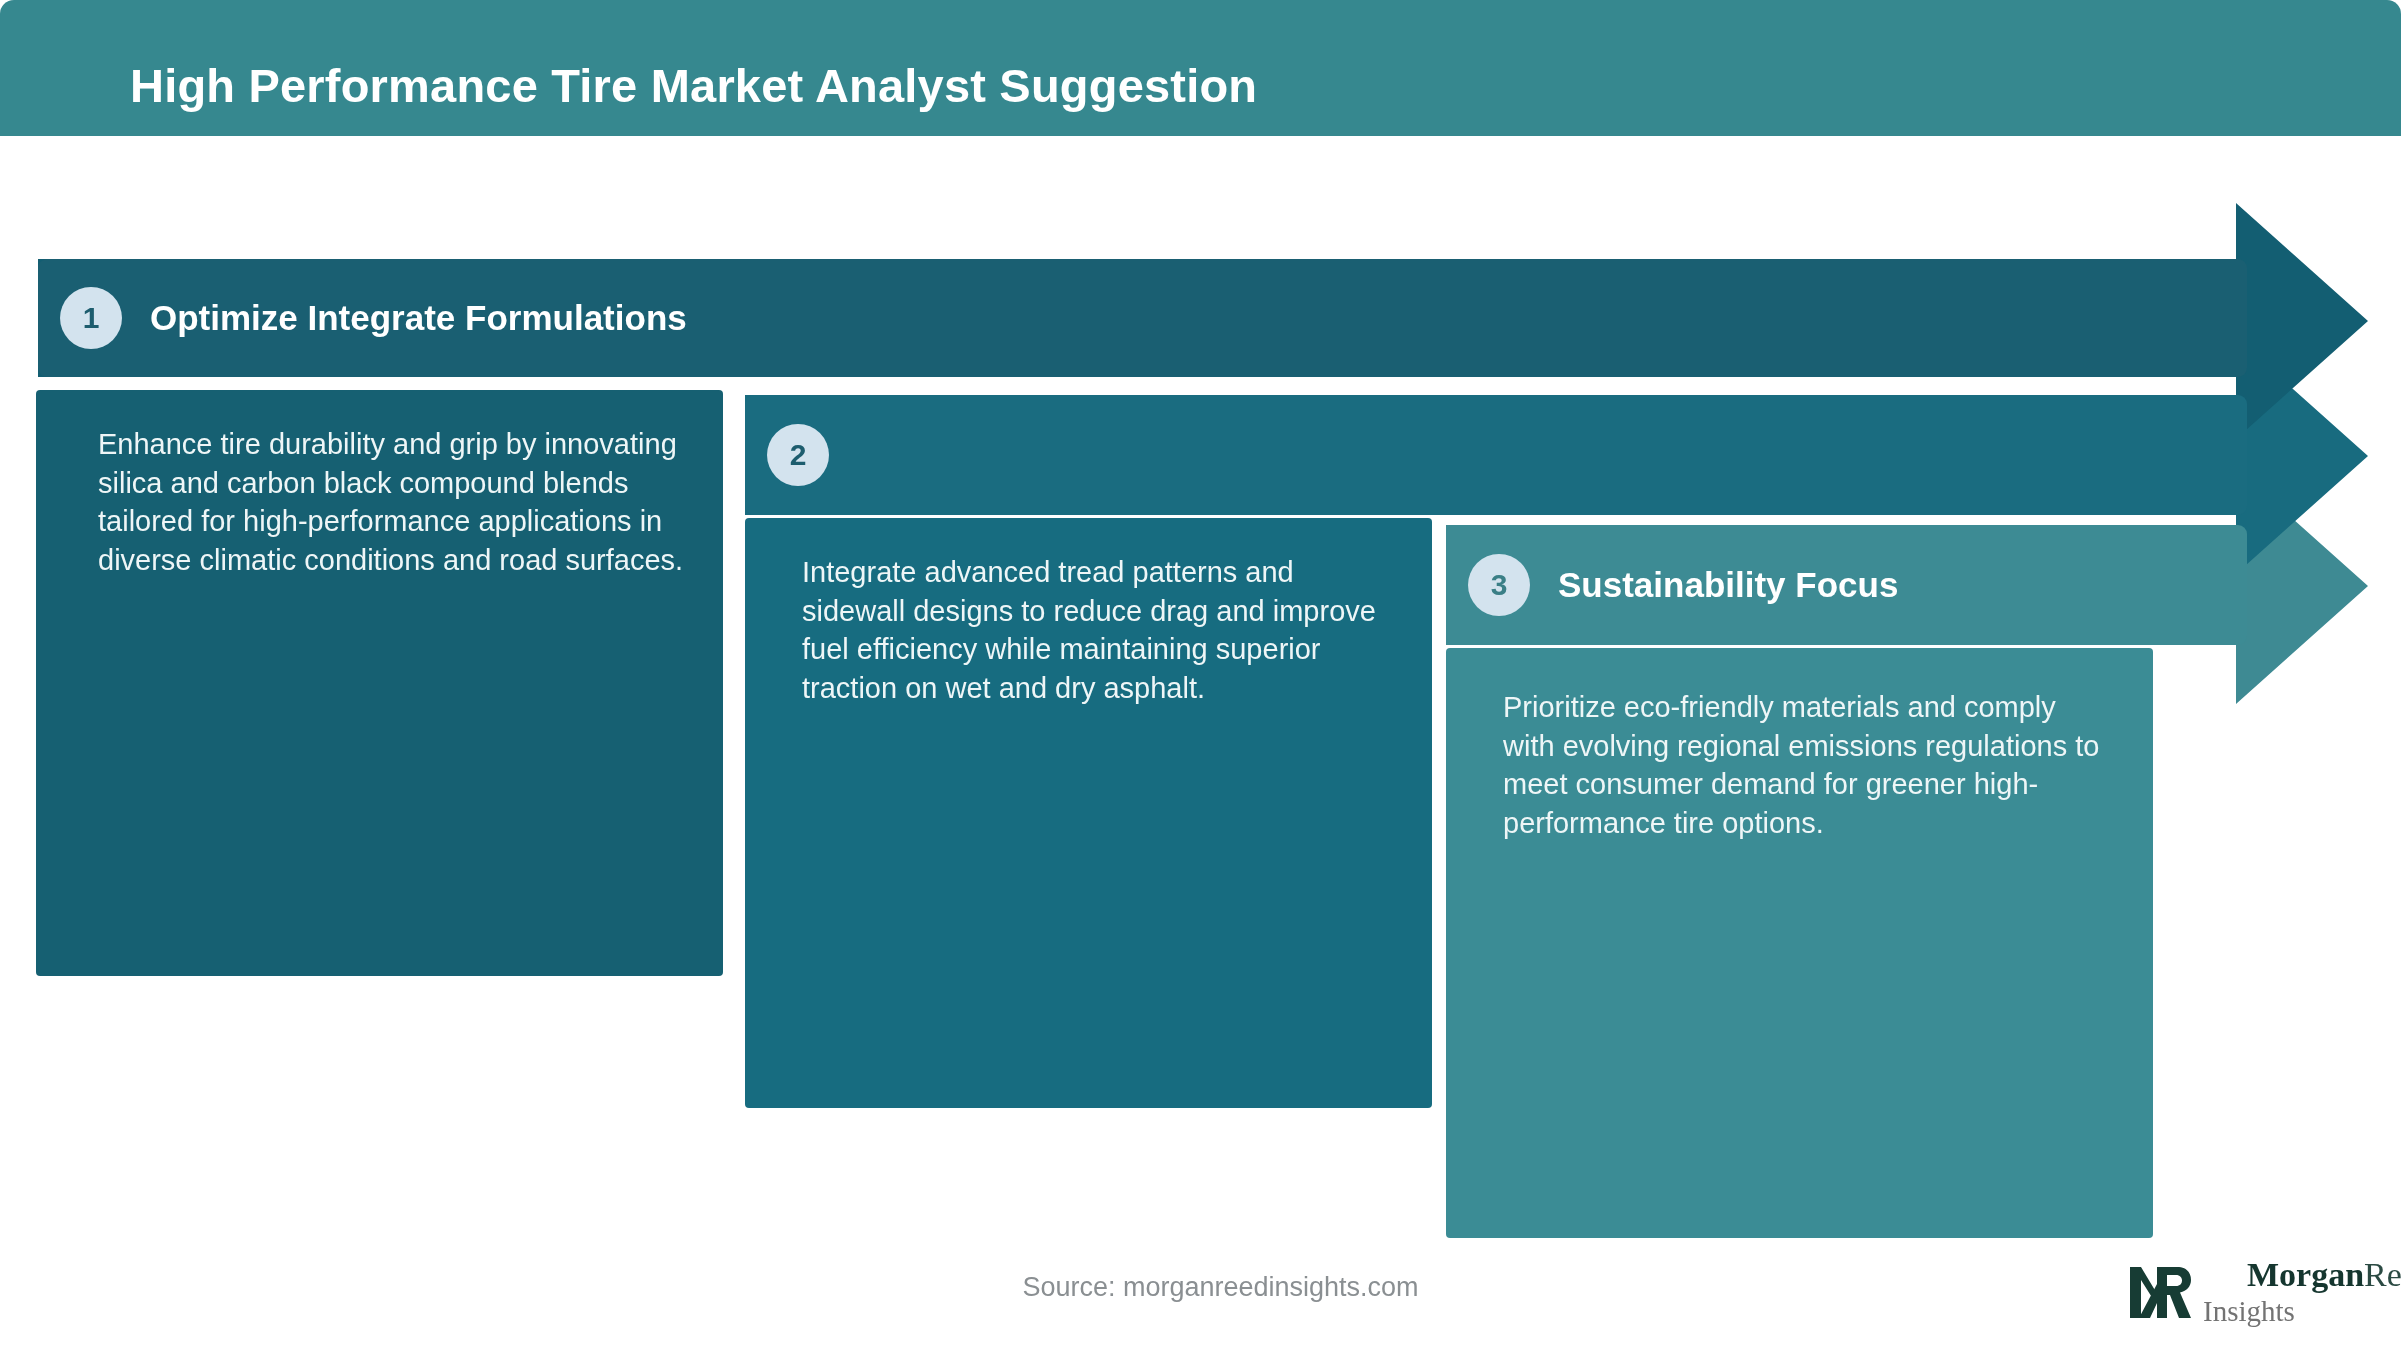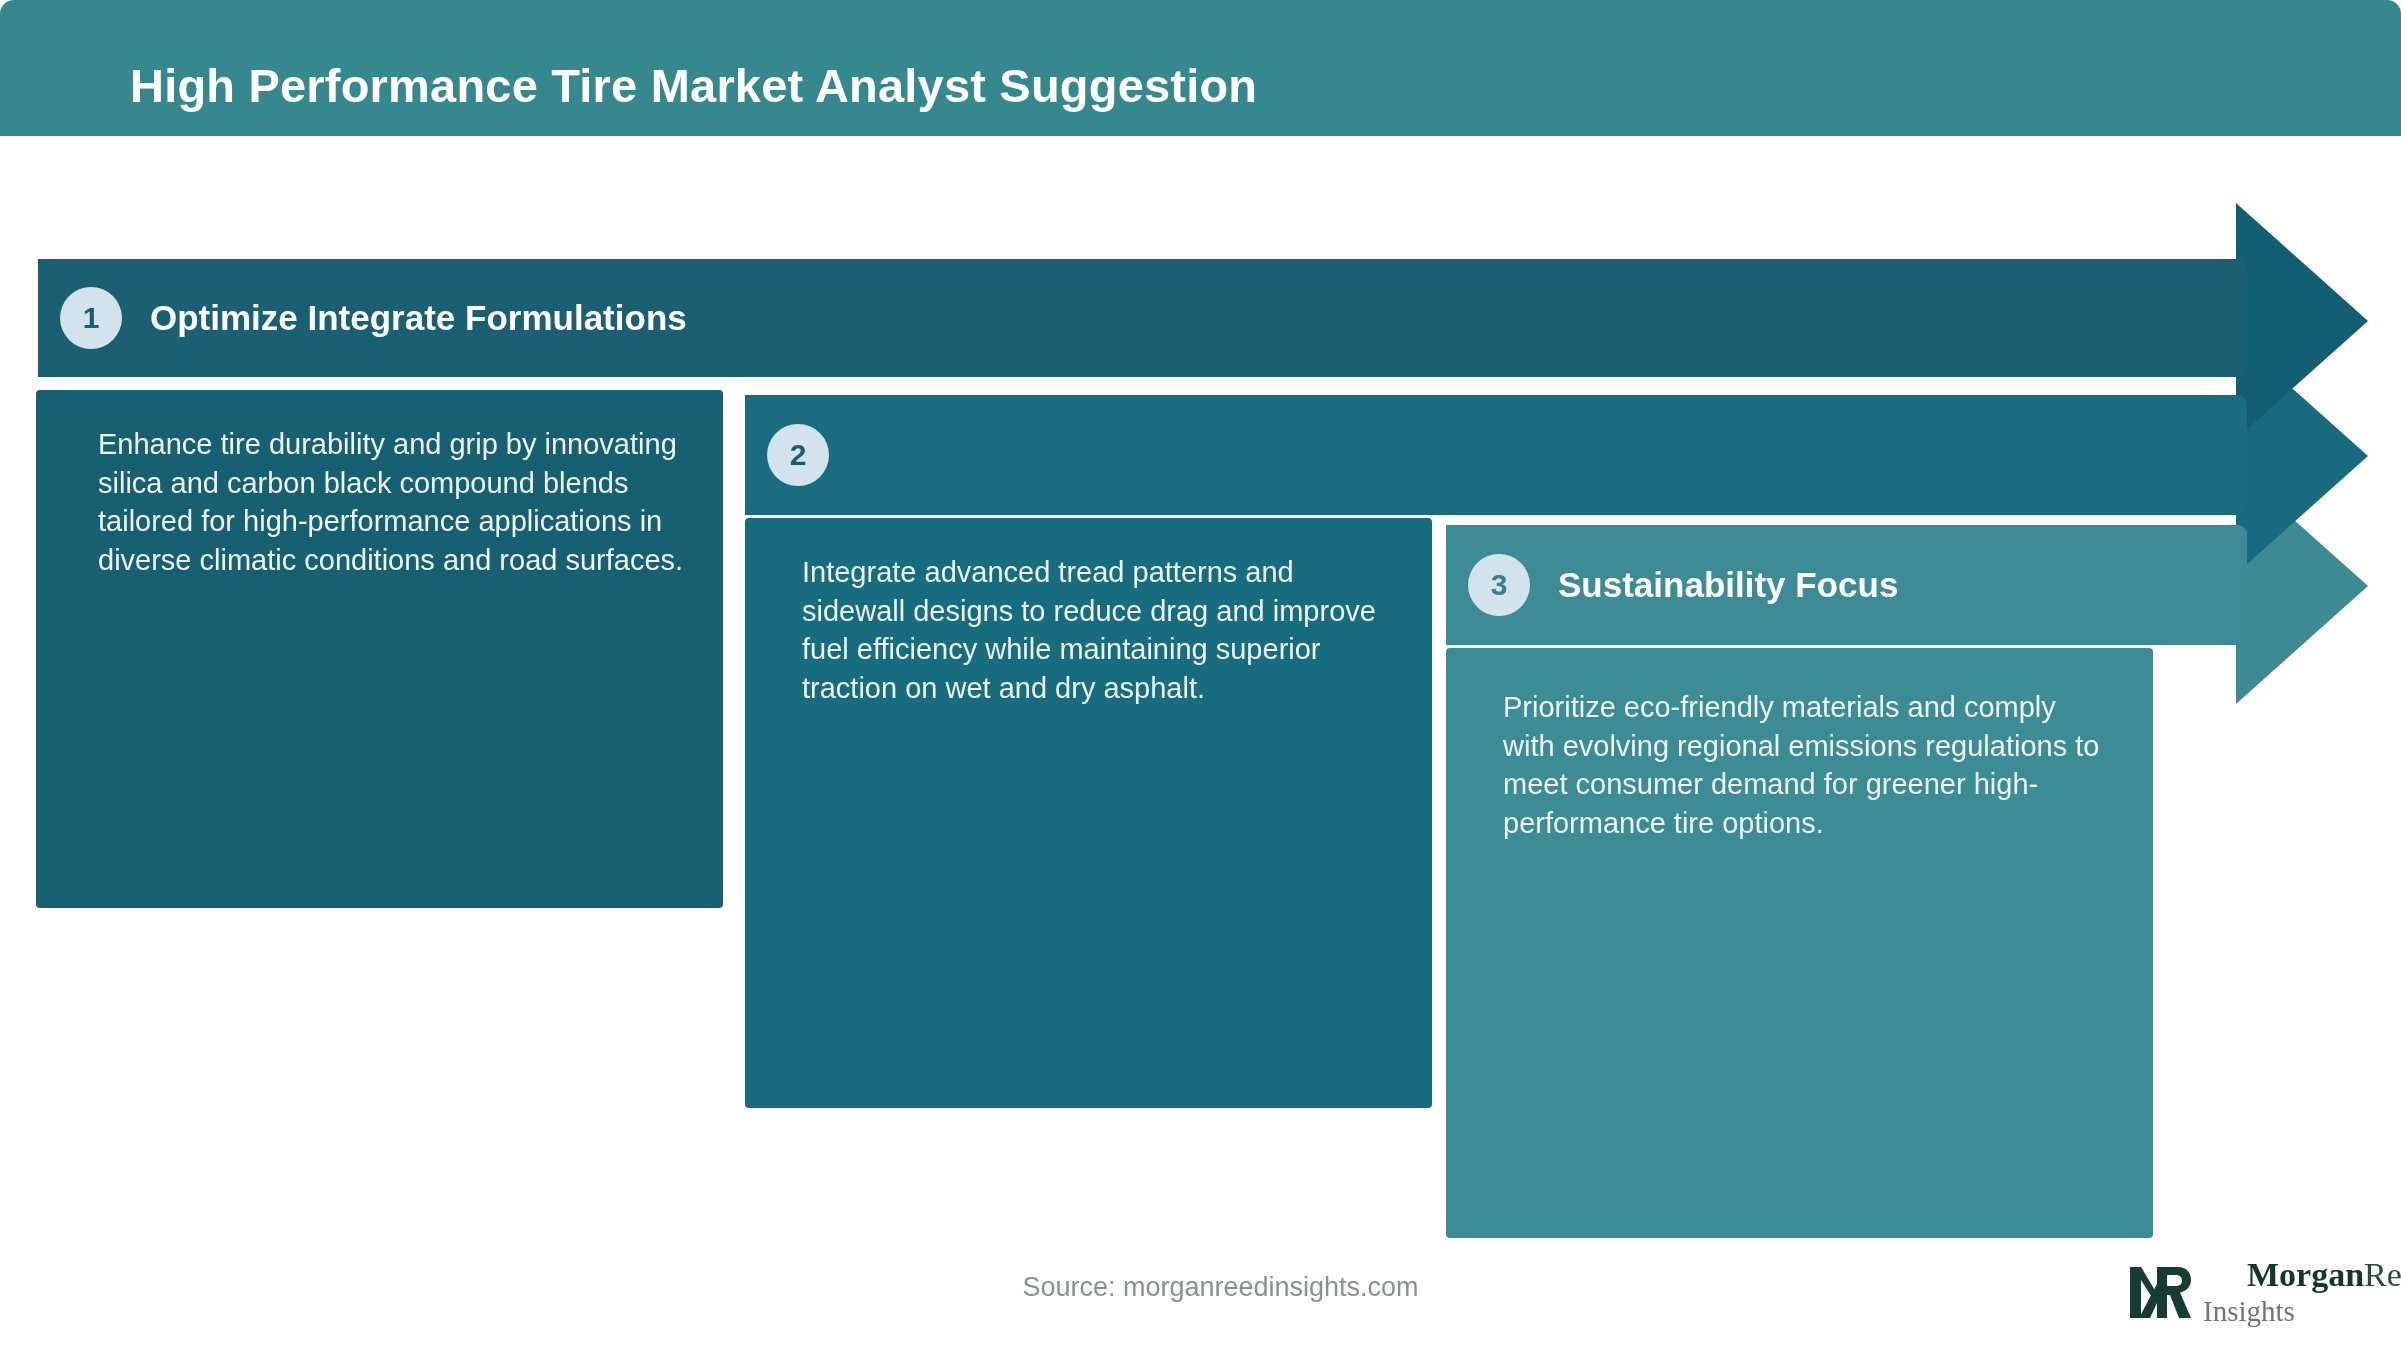--- a/index.html
+++ b/index.html
@@ -99,21 +99,21 @@
     position: absolute;
     border-radius: 4px;
     box-sizing: border-box;
   }
   .card-text {
     color: #eef6f7;
     font-size: 29px;
     line-height: 1.33;
   }
 
-  #card-1 { left: 36px;   top: 390px; width: 687px; height: 518px; background: #166072; }
+  #card-1 { left: 36px;   top: 390px; width: 687px; height: 586px; background: #166072; }
   #card-1 .card-text { padding: 35px 38px 0 62px; }
 
   #card-2 { left: 745px;  top: 518px; width: 687px; height: 590px; background: #176c80; }
   #card-2 .card-text { padding: 35px 32px 0 57px; }
 
   #card-3 { left: 1446px; top: 648px; width: 707px; height: 590px; background: #3b8c95; }
   #card-3 .card-text { padding: 40px 48px 0 57px; }
 
   
   .source-note {

